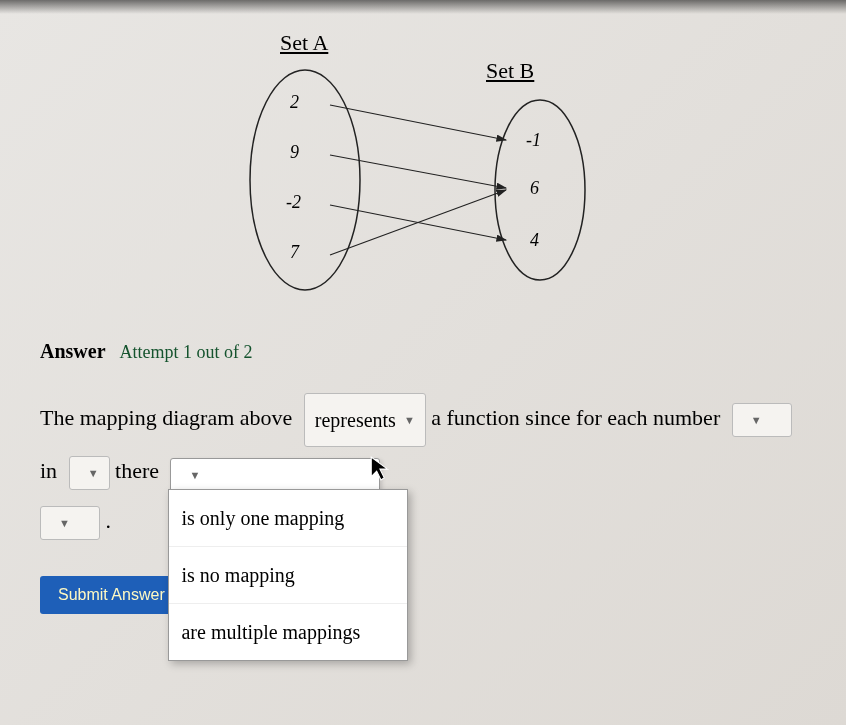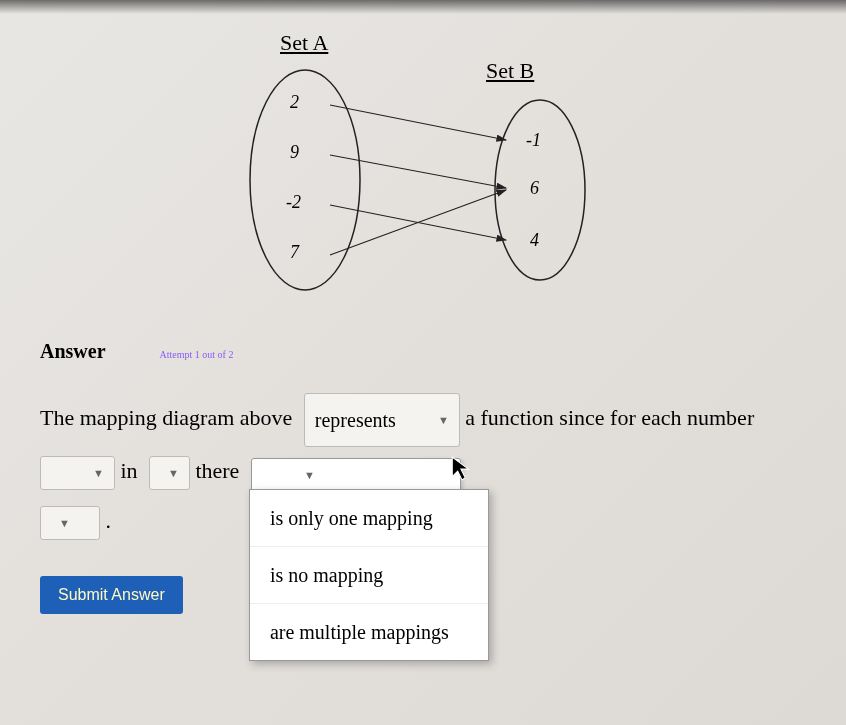--- a/index.html
+++ b/index.html
@@ -46,43 +46,41 @@
     .answer-header {
       margin-top: 20px;
       margin-bottom: 30px;
     }
     .answer-label {
       font-weight: bold;
       font-size: 20px;
       margin-right: 10px;
     }
     .attempt-text {
-      color: #8b5cf6;
-      font-size: 10px;
-      margin-left: 40px;
+      color: #14532d;
+      font-size: 18px;
     }
     .sentence {
       font-size: 22px;
       line-height: 2.2;
       max-width: 780px;
     }
     .sentence-part { margin-right: 6px; }
     .dropdown {
       display: inline-flex;
       align-items: center;
       border: 1px solid #bbb;
       background: #f5f3f0;
       padding: 4px 10px;
       font-size: 20px;
       border-radius: 3px;
       cursor: pointer;
       min-height: 32px;
       vertical-align: middle;
       position: relative;
-      gap: 34px;
     }
     .dropdown.empty { min-width: 60px; }
     .chevron {
       margin-left: 8px;
       font-size: 11px;
       color: #666;
     }
     .active-dropdown-container {
       display: inline-block;
       position: relative;
@@ -98,21 +96,21 @@
       position: absolute;
       top: 40px;
       left: -2px;
       width: 240px;
       background: #fff;
       border: 1px solid #999;
       box-shadow: 3px 3px 8px rgba(0,0,0,0.25);
       z-index: 10;
     }
     .option-item {
-      padding: 6px 20px;
+      padding: 6px 12px;
       font-size: 20px;
       cursor: pointer;
       border-bottom: 1px solid #eee;
     }
     .option-item:last-child { border-bottom: none; }
     .submit-btn {
       background: #1e5fb8;
       color: #fef9c3;
       border: none;
       padding: 10px 18px;

